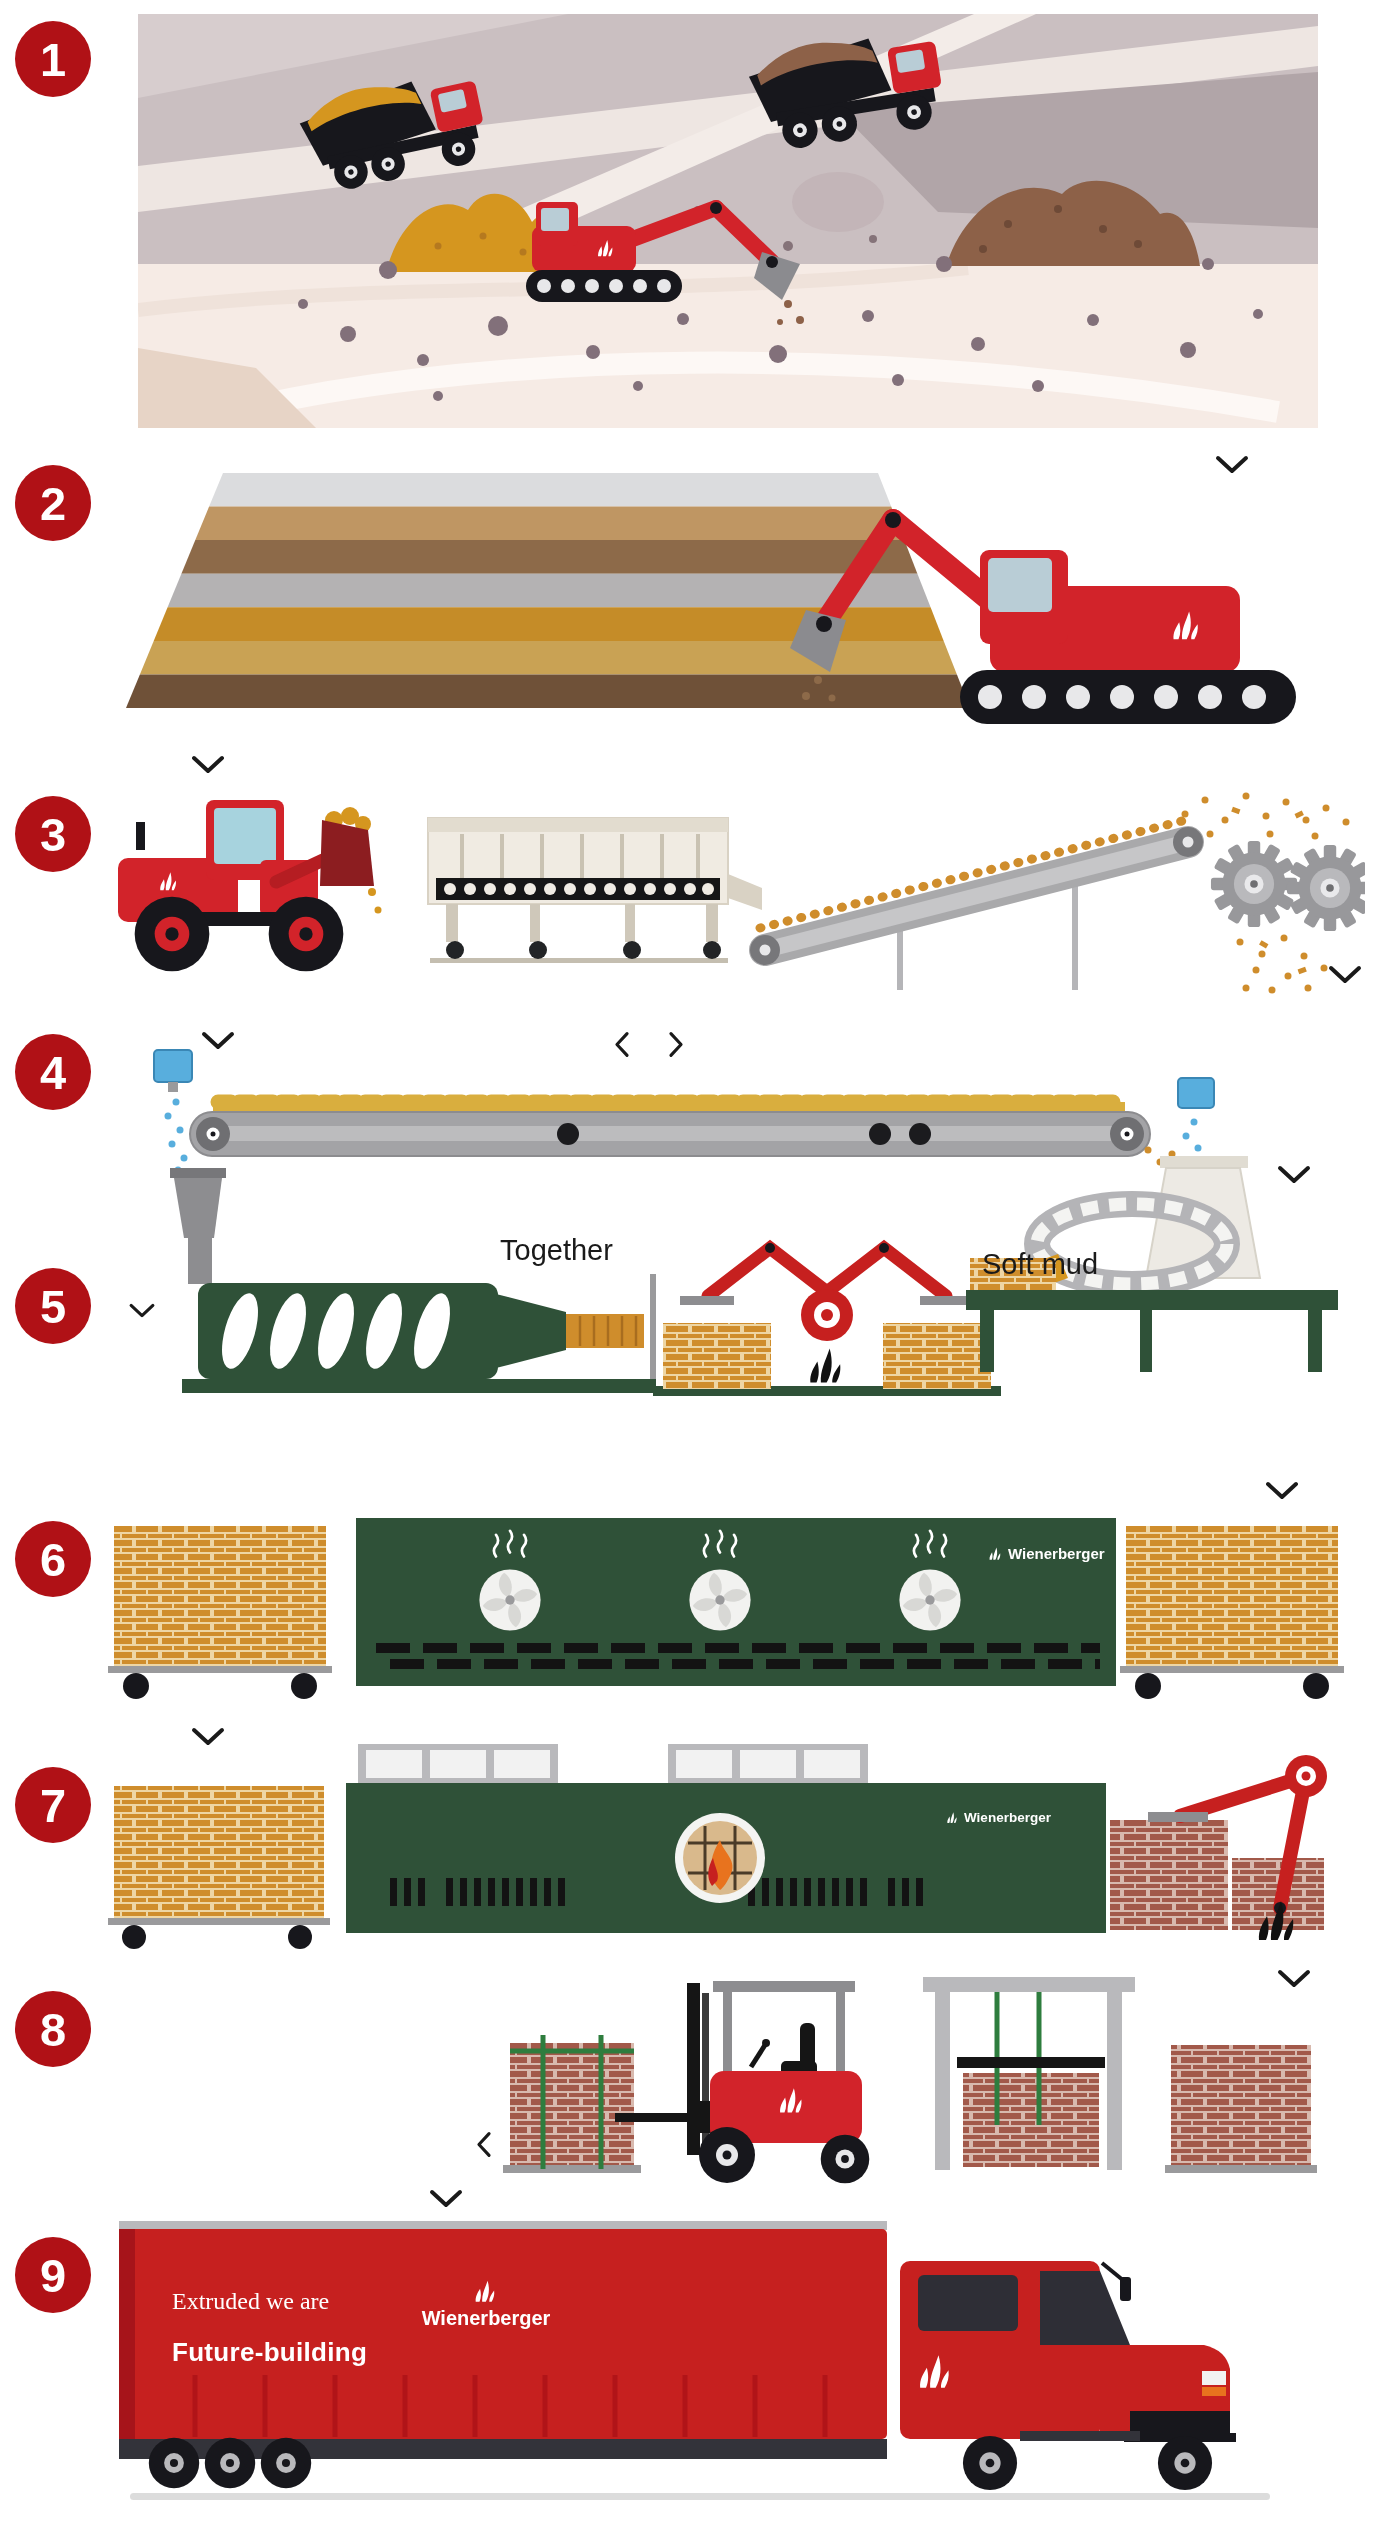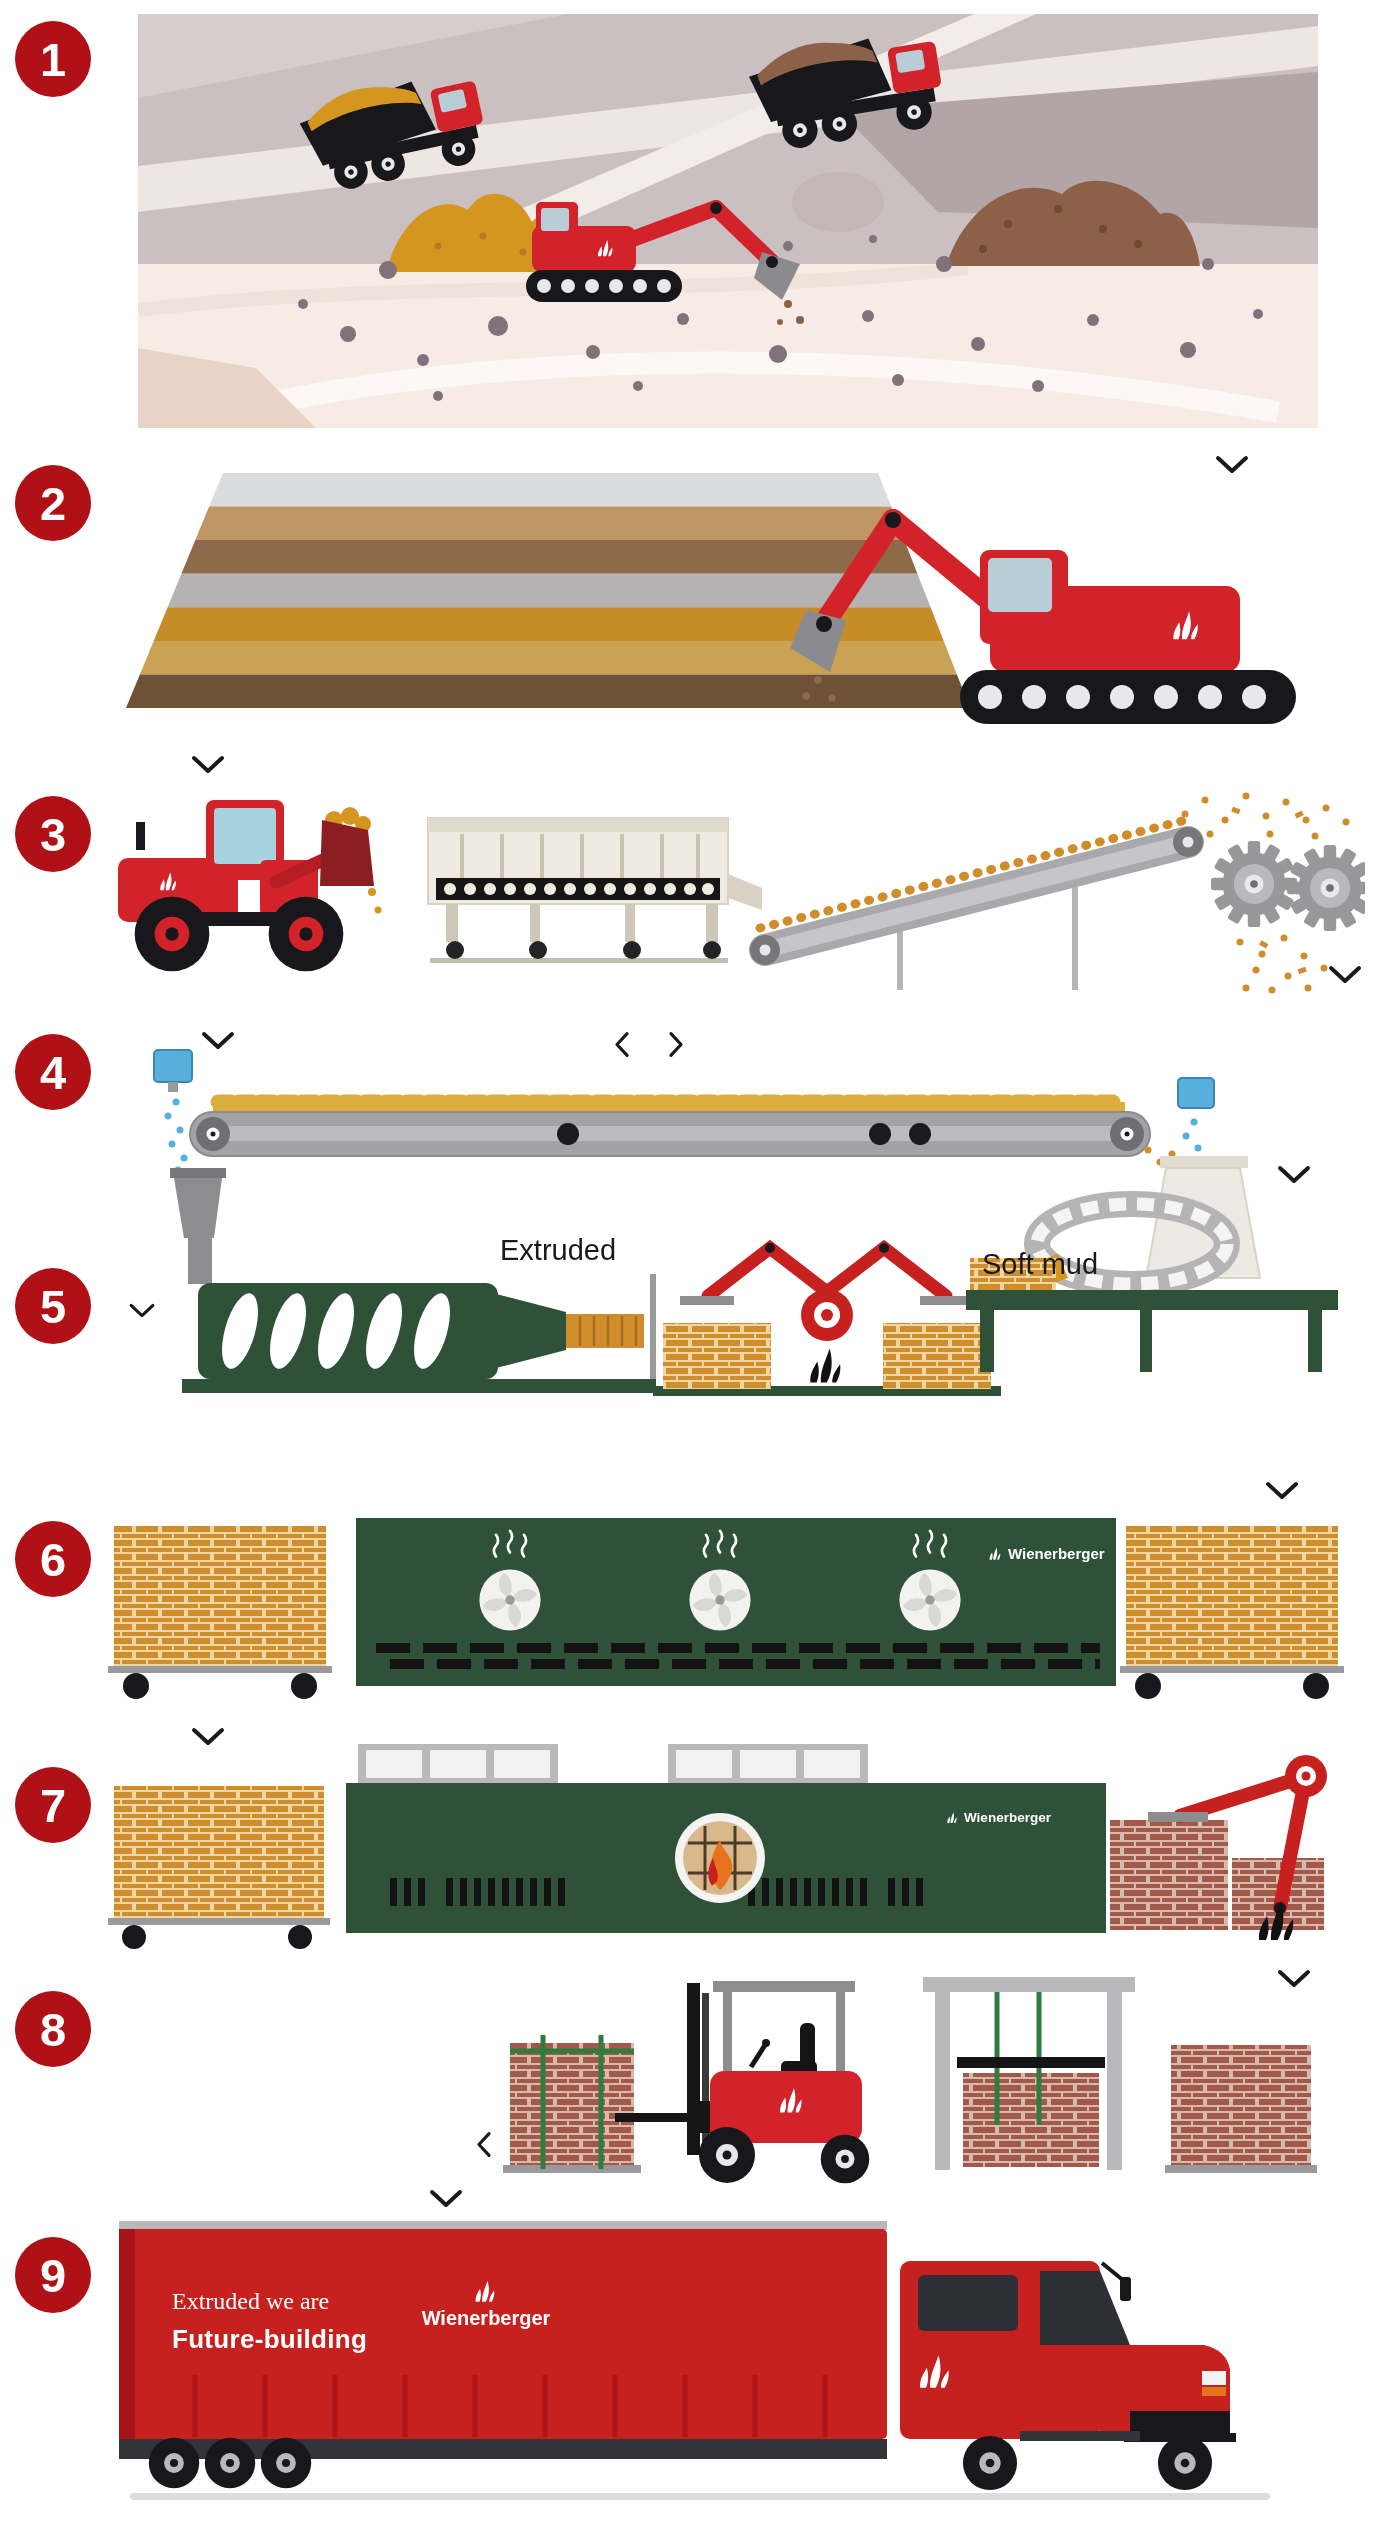--- a/index.html
+++ b/index.html
@@ -17,21 +17,21 @@
   .chev.small { width:28px; height:17px; }
   .chev.left  { transform:rotate(90deg); }
   .chev.right { transform:rotate(-90deg); }
   .lbl { position:absolute; color:#1a1a1a; font-size:29px; white-space:nowrap; }
   .brand { position:absolute; display:flex; align-items:center; gap:5px; color:#fff; font-weight:bold; white-space:nowrap; }
   .brand svg { display:block; flex:none; }
   .brand.dryer { font-size:15px; }
   .brand.kiln  { font-size:13.5px; }
   .truck-tag { position:absolute; color:#fff; }
   .truck-tag .l1 { font-family:"Liberation Serif", serif; font-size:24px; }
-  .truck-tag .l2 { font-weight:bold; font-size:26px; margin-top:9px; letter-spacing:.3px;text-align:right; }
+  .truck-tag .l2 { font-weight:bold; font-size:26px; margin-top:22px; letter-spacing:.3px;text-align:right; }
   .truck-brand { position:absolute; width:140px; display:flex; flex-direction:column; align-items:center; gap:3px;
                  color:#fff; font-weight:bold; font-size:20px; white-space:nowrap; }
 </style>
 </head>
 <body>
 
 <div class="canvas">
 
   <svg width="0" height="0" style="position:absolute" aria-hidden="true">
     <defs>
@@ -735,21 +735,21 @@
       <svg viewBox="0 0 36 21">
         <polyline points="4,4 18,17 32,4"></polyline>
       </svg>
     </span>
   <span class="chev" style="left:428px;top:2188px">
       <svg viewBox="0 0 36 21">
         <polyline points="4,4 18,17 32,4"></polyline>
       </svg>
     </span>
 
-  <div class="lbl" style="left:500px;top:1234px">Extruded</div>
+  <div class="lbl" style="left:500px;top:1234px">Together</div>
   <div class="lbl" style="left:982px;top:1248px">Soft mud</div>
 
   <div class="brand dryer" style="left:988px;top:1545px">
     <svg width="15" height="15" viewBox="0 0 24 24" fill="#ffffff">
         <use href="#flame"></use>
       </svg>
     <span>Wienerberger</span>
   </div>
   <div class="brand kiln" style="left:946px;top:1810px">
     <svg width="13" height="13" viewBox="0 0 24 24" fill="#ffffff">

